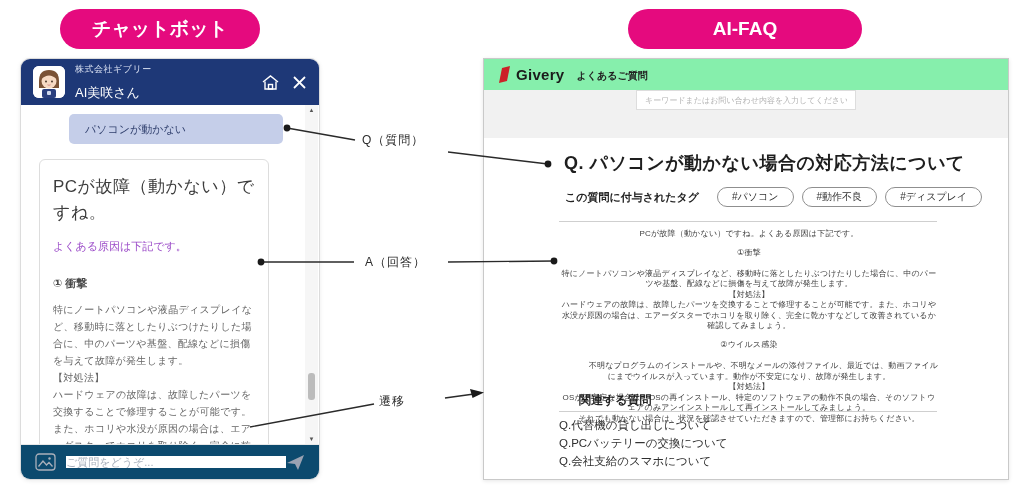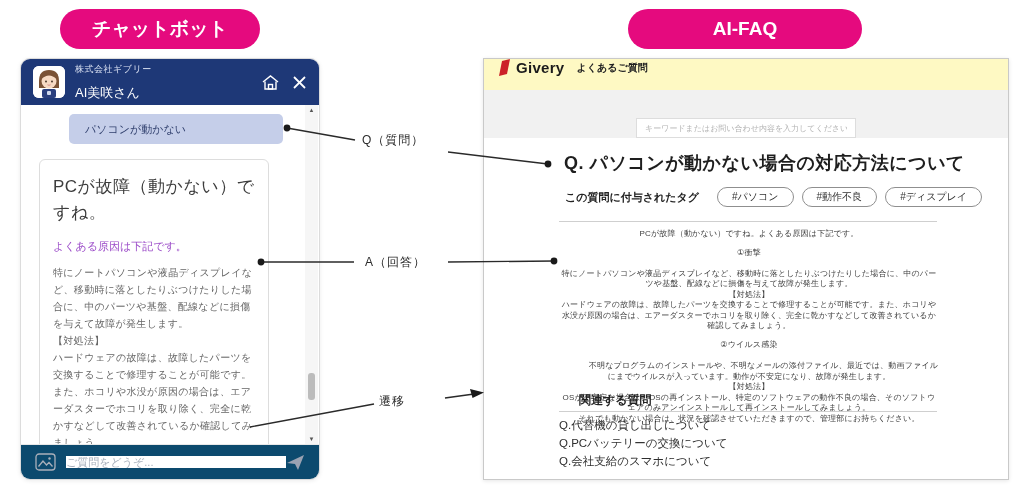--- a/index.html
+++ b/index.html
@@ -50,26 +50,26 @@
 
   
   #chat-inputbar { position:absolute; left:0; right:0; bottom:0; height:35px; background:#0c4a6e;
                    border-top:1px solid #e9e9e9; border-radius:0 0 9px 9px; display:flex; align-items:center; padding:0 14px; z-index:5; }
   #chat-input { border:none; outline:none; flex:1; font-size:11px; color:#444; margin-left:10px; font-family:inherit; }
   #chat-input::placeholder { color:#a8b0bc; }
 
   
   #faq-page { position:absolute; left:483px; top:58px; width:526px; height:422px;
               background:#fff; border:1px solid #c9c9c9; box-shadow:0 1px 4px rgba(0,0,0,.10); }
-  #faq-topbar { position:absolute; left:0; top:0; right:0; height:31px; background:#fef9c3;
-                display:flex; align-items:flex-start; padding:0 14px; }
+  #faq-topbar { position:absolute; left:0; top:0; right:0; height:31px; background:#86efac;
+                display:flex; align-items:center; padding:0 14px; }
   #faq-logo-text { font-size:15px; font-weight:800; color:#1b1b1b; margin-left:5px; letter-spacing:.3px; }
   #faq-site-title { font-size:10px; font-weight:bold; color:#222; margin-left:12px; margin-top:2px; }
   #faq-searchband { position:absolute; left:0; top:31px; right:0; height:48px; background:#f1f1f1;
-                    display:flex; align-items:flex-end; justify-content:center; }
+                    display:flex; align-items:flex-start; justify-content:center; }
   #faq-search { width:220px; height:20px; background:#fff; border:1px solid #ddd; font-size:8px;
                 color:#555; padding:0 8px; outline:none; font-family:inherit; }
   #faq-search::placeholder { color:#b3b3b3; }
 
   #faq-title { position:absolute; left:80px; top:92px; font-size:18px; font-weight:bold; color:#1e1e1e; letter-spacing:.5px; }
   #faq-tags-row { position:absolute; left:81px; top:128px; display:flex; align-items:center; }
   #faq-tags-label { font-size:11px; font-weight:bold; color:#222; margin-right:18px; }
   .faq-tag { border:1px solid #8f8f8f; border-radius:11px; padding:2px 14px; font-size:10px;
              color:#333; margin-right:8px; background:#fff; cursor:pointer; }
 
@@ -148,20 +148,21 @@
         </svg>
       </span>
     </div>
 
     <div id="chat-body">
       <div id="user-bubble" style="background: rgb(197, 206, 233);">パソコンが動かない</div>
 
       <div id="bot-card">
         <div id="bot-headline">PCが故障（動かない）ですね。</div>
         <div id="bot-lead" style="color: rgb(155, 75, 200);">よくある原因は下記です。</div>
+        <div id="bot-section">① 衝撃</div>
         <div id="bot-body">特にノートパソコンや液晶ディスプレイなど、移動時に落としたりぶつけたりした場合に、中のパーツや基盤、配線などに損傷を与えて故障が発生します。
 【対処法】
 ハードウェアの故障は、故障したパーツを交換することで修理することが可能です。また、ホコリや水没が原因の場合は、エアーダスターでホコリを取り除く、完全に乾かすなどして改善されているか確認してみましょう。</div>
 
       </div>
     </div>
 
     <div id="chat-scrollbar">
       <div class="scroll-arrow" id="scroll-up">▲</div>
       <div id="scroll-thumb"></div>

